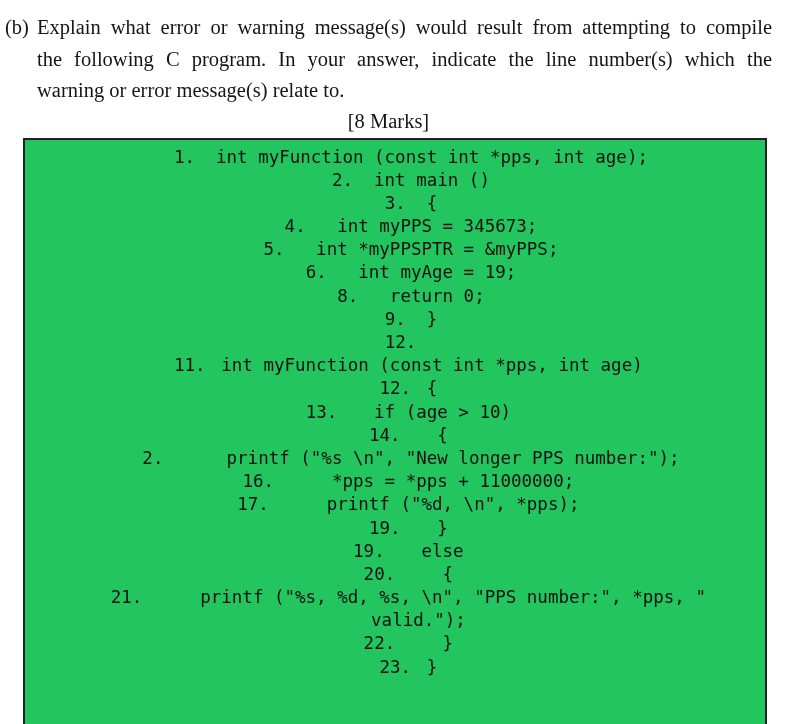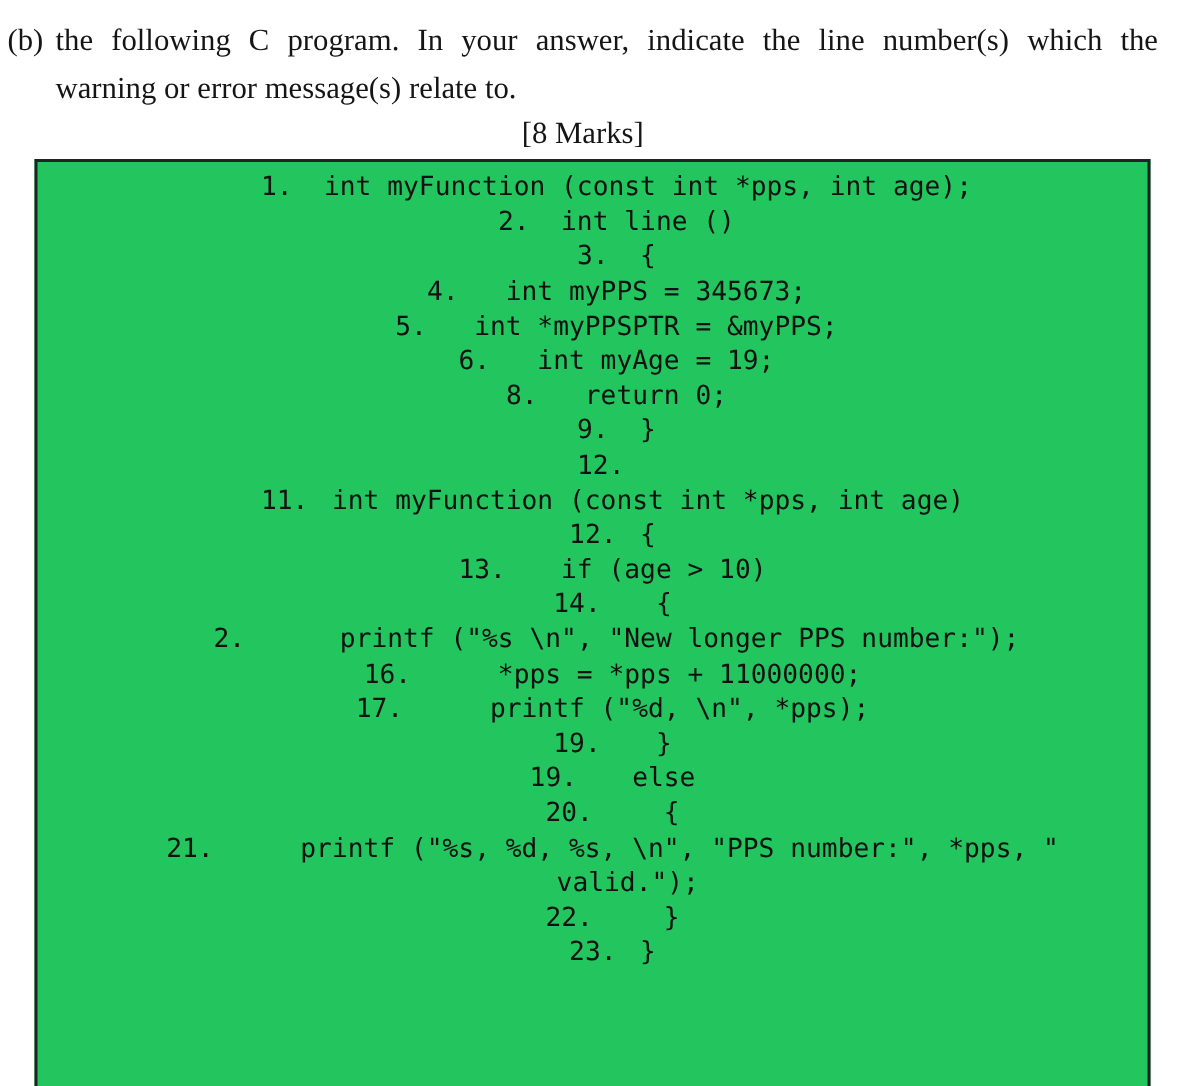--- a/index.html
+++ b/index.html
@@ -68,30 +68,31 @@
   }
   .code-line.wrap {
     padding-left: 36px;
   }
 </style>
 </head>
 <body>
 
 <div class="question">
   <span class="q-label">(b)</span>
+  <div class="q-line flush">Explain what error or warning message(s) would result from attempting to compile</div>
   <div class="q-line flush">the following C program. In your answer, indicate the line number(s) which the</div>
   <div class="q-line">warning or error message(s) relate to.</div>
 </div>
 
 <div class="marks-row">[8 Marks]</div>
 
 <div class="code-box">
   <div>
       <div class="code-line"><span class="num">1.</span><span>int myFunction (const int *pps, int age);</span></div>
-      <div class="code-line"><span class="num">2.</span><span>int line ()</span></div>
+      <div class="code-line"><span class="num">2.</span><span>int main ()</span></div>
       <div class="code-line"><span class="num">3.</span><span>{</span></div>
       <div class="code-line"><span class="num">4.</span><span> int myPPS = 345673;</span></div>
       <div class="code-line"><span class="num">5.</span><span> int *myPPSPTR = &amp;myPPS;</span></div>
       <div class="code-line"><span class="num">6.</span><span> int myAge = 19;</span></div>
       <div class="code-line"><span class="num">8.</span><span> return 0;</span></div>
       <div class="code-line"><span class="num">9.</span><span>}</span></div>
       <div class="code-line"><span class="num">12.</span><span></span></div>
       <div class="code-line"><span class="num">11.</span><span>int myFunction (const int *pps, int age)</span></div>
       <div class="code-line"><span class="num">12.</span><span>{</span></div>
       <div class="code-line"><span class="num">13.</span><span>  if (age &gt; 10)</span></div>

